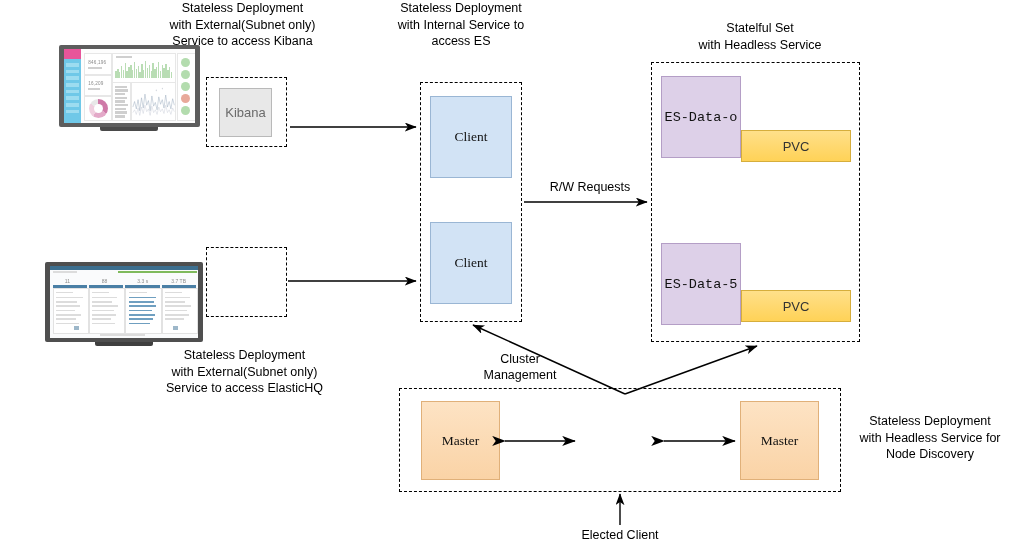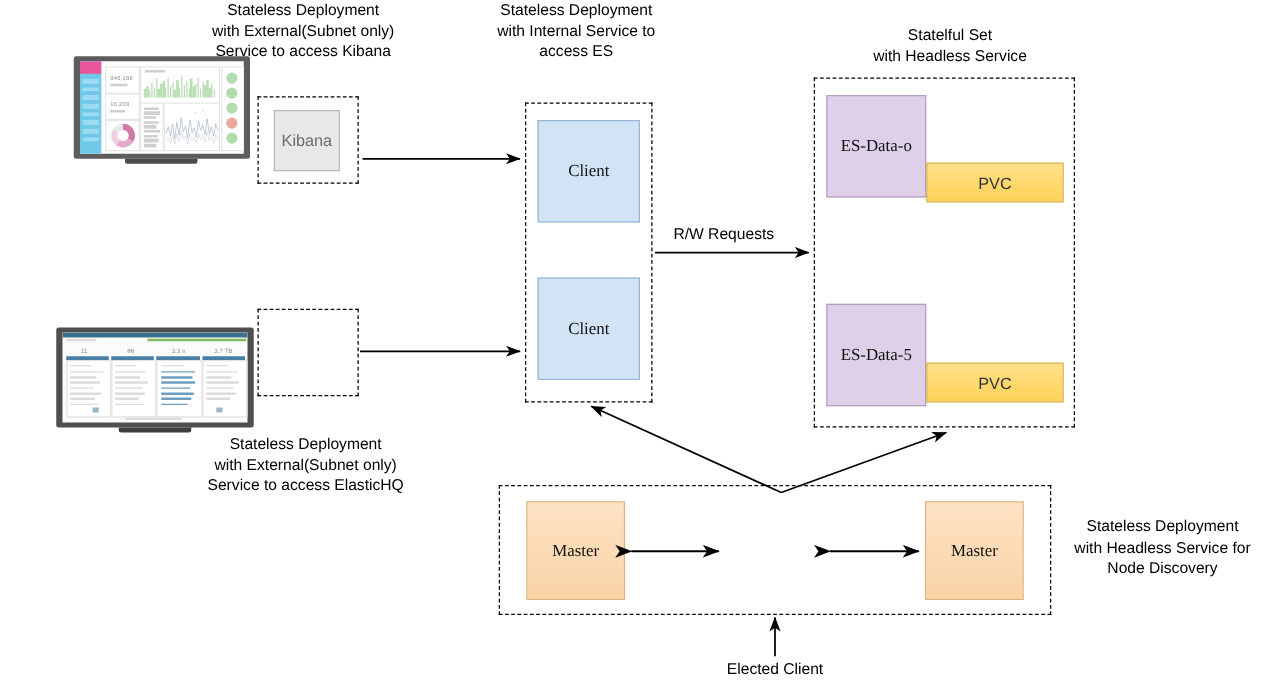--- a/index.html
+++ b/index.html
@@ -14,21 +14,21 @@
   
   .group{position:absolute;border:1.6px dashed #000;background:transparent;box-sizing:border-box;}
 
   
   .node{position:absolute;box-sizing:border-box;display:flex;align-items:center;justify-content:center;
         text-align:center;}
   .node-serif{font-family:"Liberation Serif", serif;font-size:13.5px;color:#111;}
   .node-sans{font-family:"Liberation Sans", sans-serif;font-size:13px;color:#333;}
 
   .n-client{background:#d2e3f5;border:1px solid #9ab6d4;}
-  .n-data{background:#ddd0e8;border:1px solid #b49ec6;}
+  .n-data{background:#ddd0e8;border:1px solid #b49ec6;font-family:Liberation Mono, monospace;}
   .n-pvc{background:#ffd966;border:1px solid #d6ae3c;
          background:linear-gradient(180deg,#ffe08a 0%,#ffd257 100%);}
   .n-master{background:#fbdcb6;border:1px solid #e0b079;
             background:linear-gradient(180deg,#fde3c4 0%,#fad3a6 100%);}
   .n-kibana{background:#e8e8e8;border:1px solid #b9b9b9;color:#6b6b6b;}
   .n-eshq{background:#d8ecd0;border:1px solid #aacf9b;color:#5e5e5e;
           background:linear-gradient(180deg,#e2f1db 0%,#cfe7c4 100%);}
 
   
   .arrows{position:absolute;left:0;top:0;width:1011px;height:553px;pointer-events:none;}
@@ -292,18 +292,20 @@
 
     <line x1="625" y1="394" x2="757" y2="346" stroke="#000" stroke-width="1.4" marker-end="url(#ah)"></line>
 
     <line x1="505" y1="441" x2="575" y2="441" stroke="#000" stroke-width="1.6" marker-start="url(#ah2)" marker-end="url(#ah)"></line>
 
     <line x1="664" y1="441" x2="735" y2="441" stroke="#000" stroke-width="1.6" marker-start="url(#ah2)" marker-end="url(#ah)"></line>
 
     <line x1="620" y1="525" x2="620" y2="494" stroke="#000" stroke-width="1.4" marker-end="url(#ah)"></line>
   </svg>
 
-  <div class="arrow-label" style="left:520px;top:179px;width:118px;">R/W Requests</div>
-
+  <div class="arrow-label" style="left:531px;top:179px;width:118px;">R/W Requests</div>
+
+  <div class="arrow-label" style="left:468px;top:351px;width:104px;">Cluster
+Management</div>
 
   <div class="arrow-label" style="left:560px;top:527px;width:120px;">Elected Client</div>
 
 </div>
 
 </body></html>

